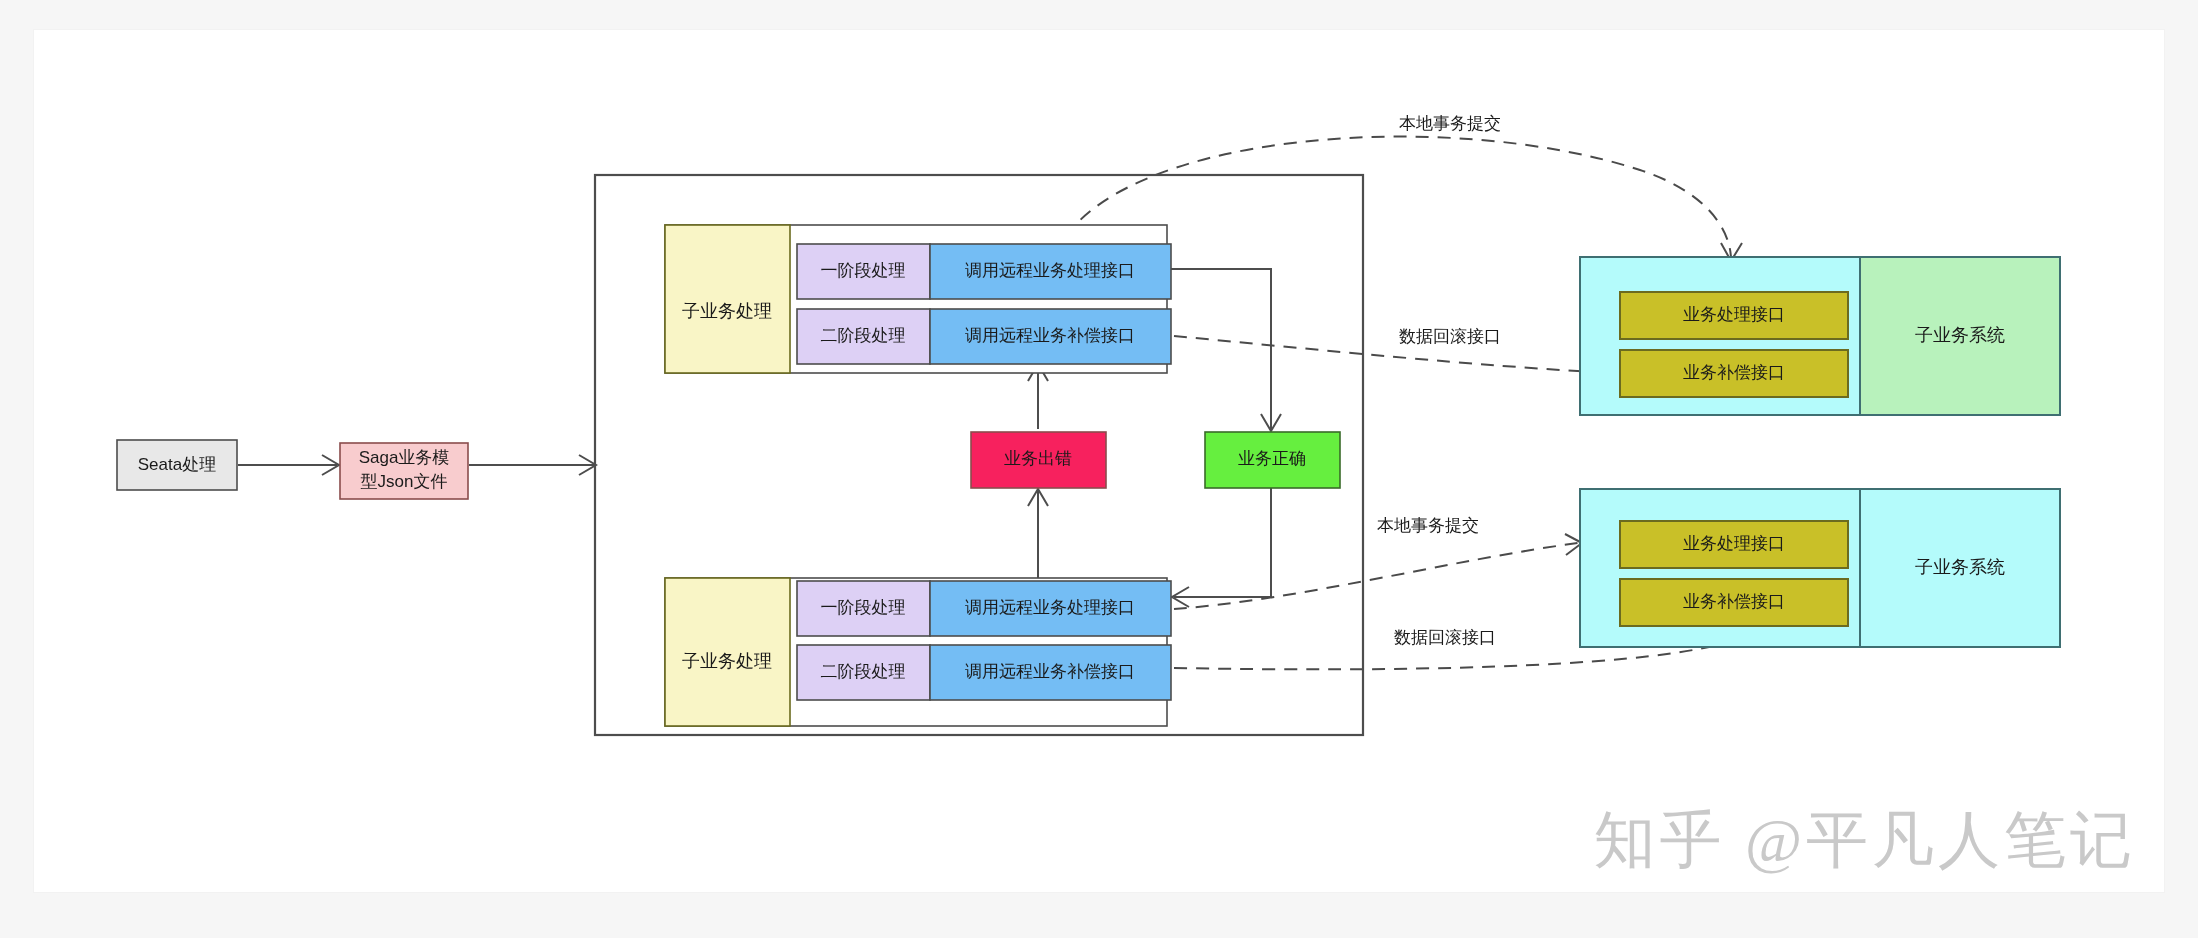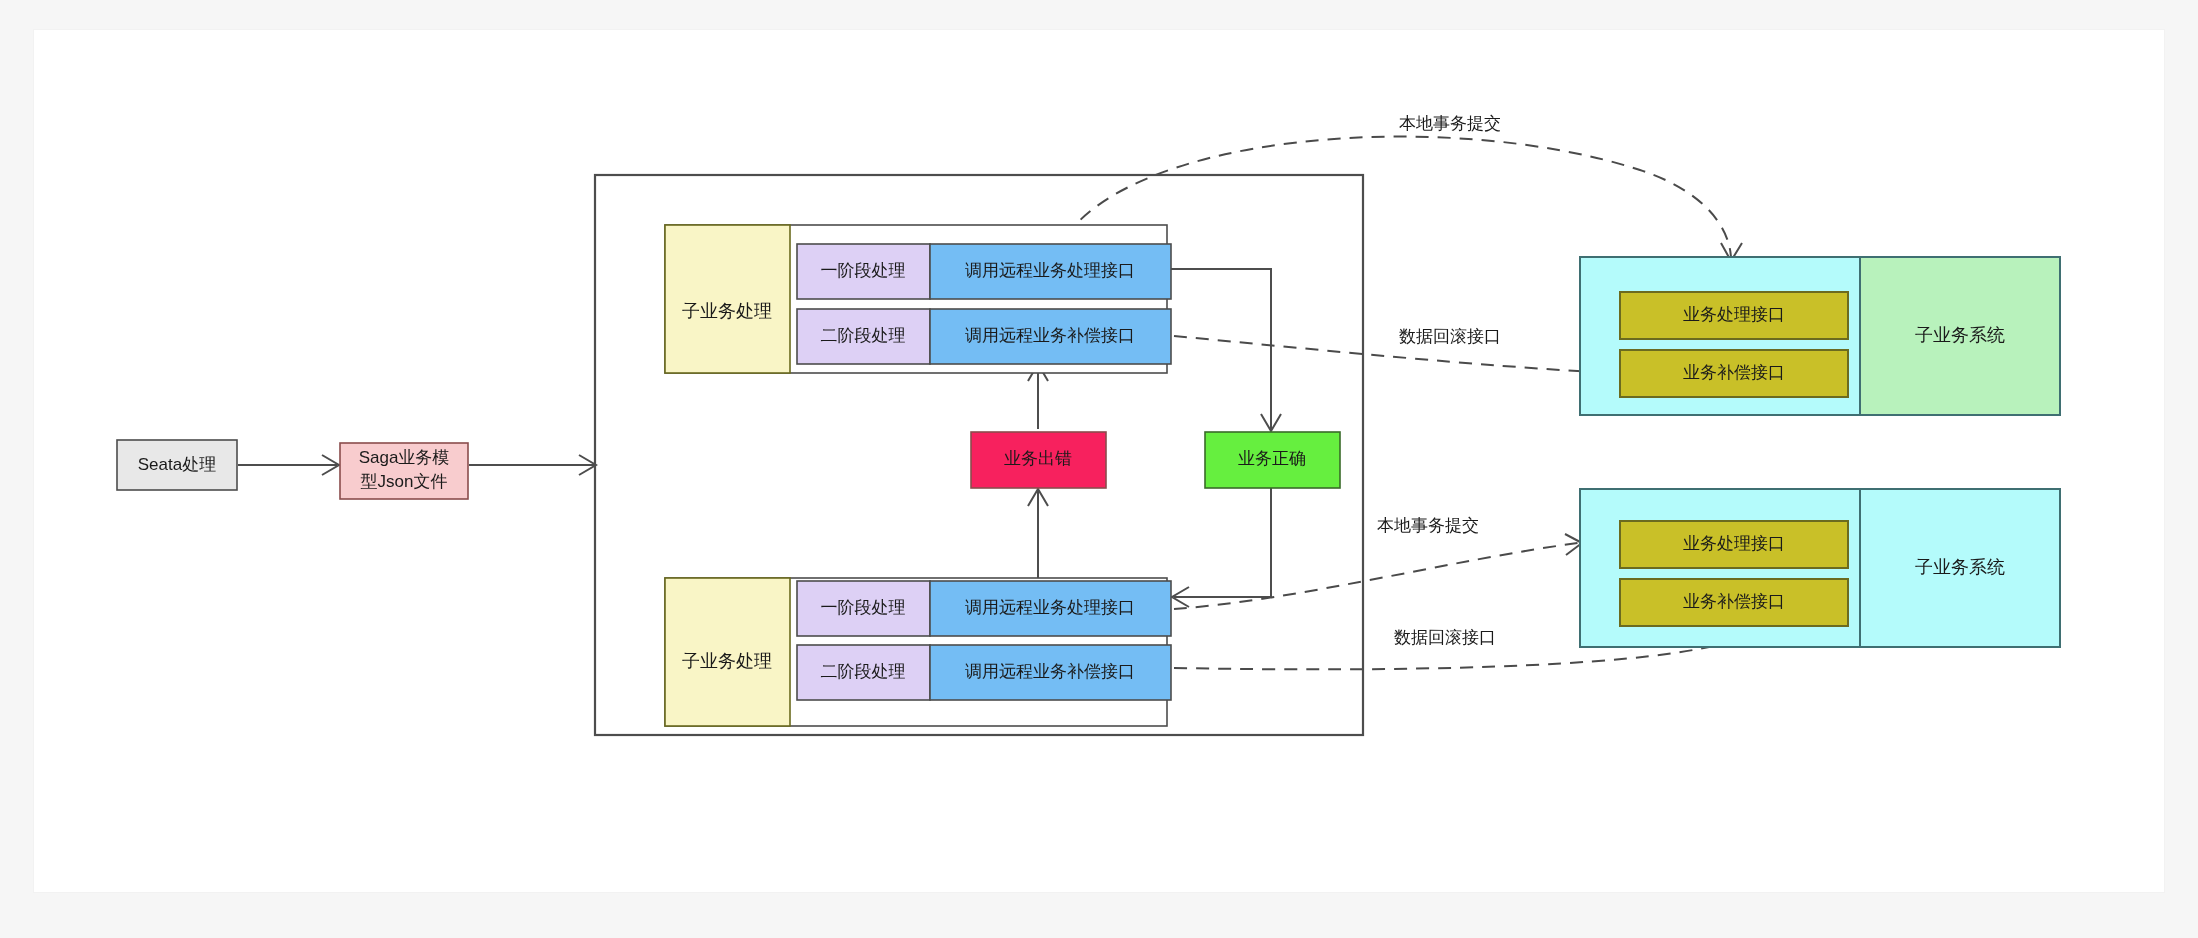--- a/index.html
+++ b/index.html
@@ -206,13 +206,14 @@
       <text class="smalllabel" x="1734" y="603">业务补偿接口</text>
     </g>
 
     <text class="edgelabel" x="1450" y="125">本地事务提交</text>
     <text class="edgelabel" x="1450" y="338">数据回滚接口</text>
     <text class="edgelabel" x="1428" y="527">本地事务提交</text>
     <text class="edgelabel" x="1445" y="639">数据回滚接口</text>
 
   </svg>
 
+  <div id="watermark">知乎 @平凡人笔记</div>
 </div>
 
 </body></html>

